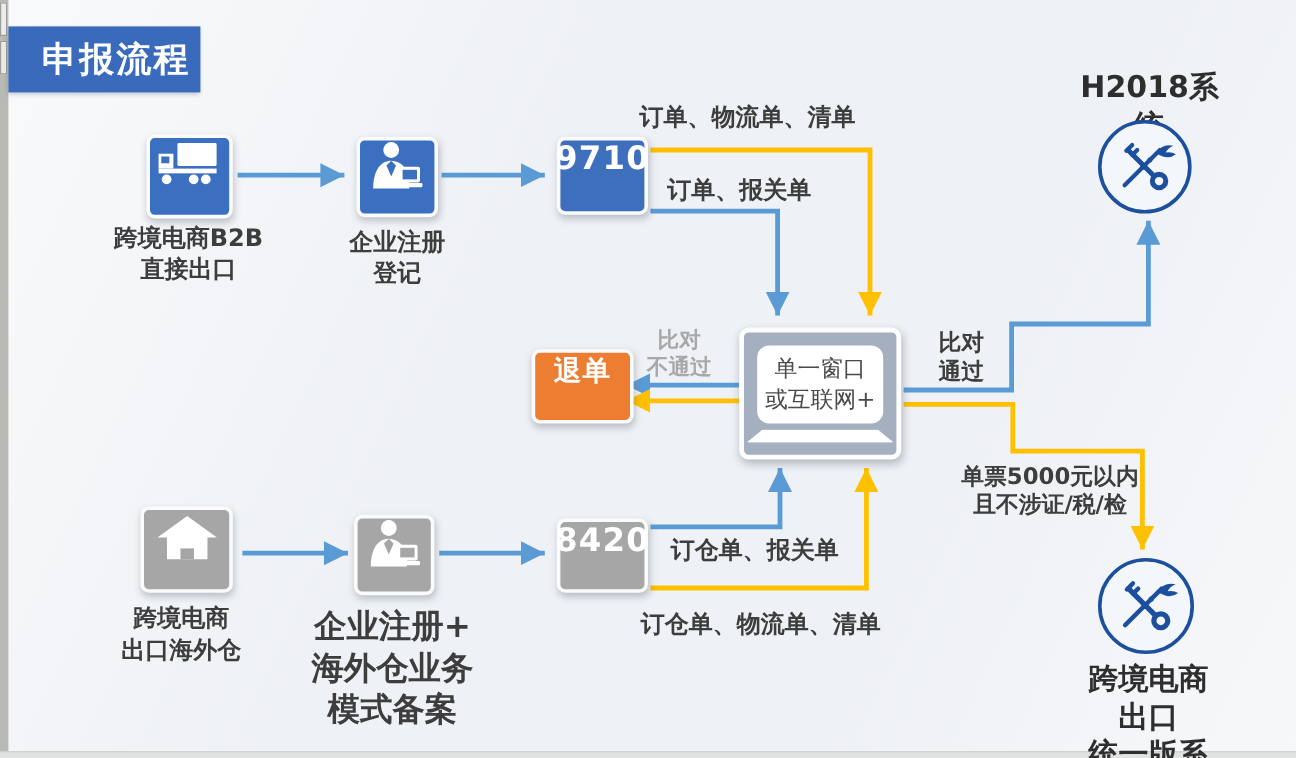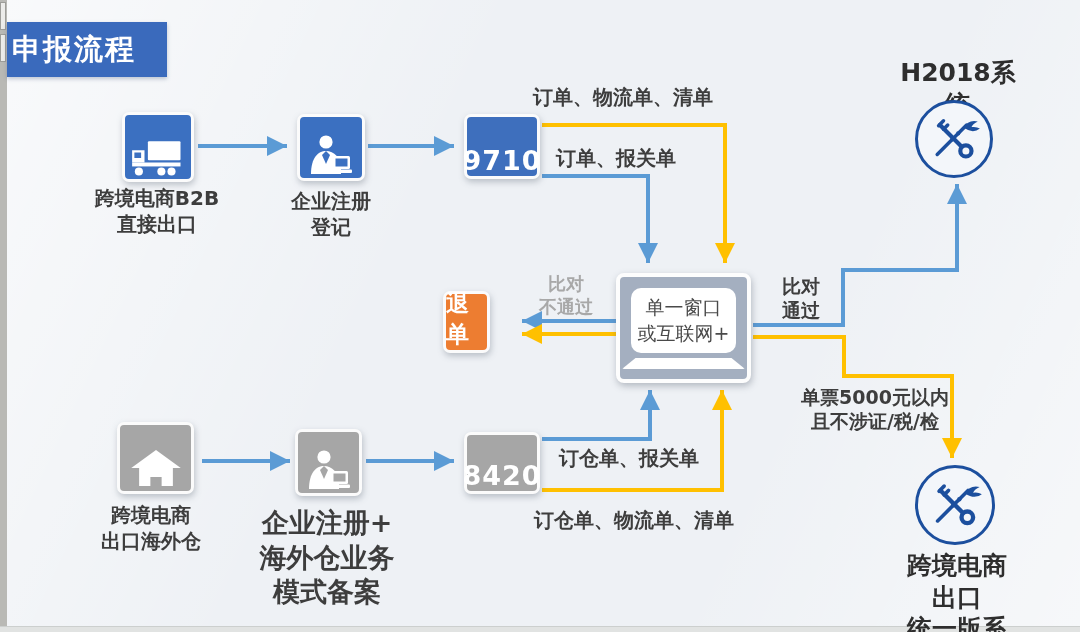--- a/index.html
+++ b/index.html
@@ -13,31 +13,31 @@
   body{font-family:"DejaVu Sans","Liberation Sans",sans-serif;background:#fff}
   #canvas{position:relative;width:1080px;height:632px;
     background:linear-gradient(115deg,rgba(255,255,255,.65) 0%,rgba(255,255,255,0) 38%),
                linear-gradient(295deg,rgba(255,255,255,.5) 0%,rgba(255,255,255,0) 30%),var(--bg);
     overflow:hidden}
   .abs{position:absolute}
   .lbl{white-space:pre-line;text-align:center;font-weight:bold;color:var(--text-dark);
        transform:translateX(-50%);line-height:1.28}
   .node{position:absolute;border:3px solid #fbfbfb;border-radius:7px;
         box-shadow:1px 3px 6px rgba(90,100,115,.35);display:flex;
-        align-items:flex-end;justify-content:center}
+        align-items:flex-start;justify-content:center}
   .node.blue{background:var(--blue-box)}
   .node.gray{background:var(--gray-box)}
   .code{color:#fff;font-weight:bold;font-size:27px;letter-spacing:1px}
   .circle-node{position:absolute;width:78px;height:78px;border-radius:50%;
         border:3px solid var(--emblem-blue);background:#f3f6fa;
         display:flex;align-items:center;justify-content:center}
   #connector-layer{position:absolute;left:0;top:0;width:1080px;height:632px;pointer-events:none}
   .banner{position:absolute;left:7px;top:22px;width:160px;height:55px;background:#3a6abc;
         color:#fff;font-size:29px;font-weight:bold;display:flex;align-items:center;
-        padding-left:5px;letter-spacing:2px;box-shadow:0 2px 4px rgba(60,80,120,.3)}
+        padding-left:28px;letter-spacing:2px;box-shadow:0 2px 4px rgba(60,80,120,.3)}
   .laptop{position:absolute;left:616px;top:273px;width:135px;height:110px;
         background:var(--laptop-gray);border:4px solid #fdfdfd;border-radius:8px;
         box-shadow:1px 3px 7px rgba(90,100,115,.4)}
   .laptop-screen{position:absolute;left:11px;top:11px;width:105px;height:65px;background:#fff;
         border-radius:10px;display:flex;align-items:center;justify-content:center;
         text-align:center;font-weight:normal;font-size:19px;color:#4a4a4a;
         white-space:pre-line;line-height:1.35}
   .laptop-base{position:absolute;left:2px;top:81px;width:123px;height:11px;background:#fff;
         clip-path:polygon(11% 0,89% 0,100% 100%,0 100%);border-radius:2px}
   .edge-strip{position:absolute;left:0;top:0;width:7px;height:632px;background:#b9b9b5}
@@ -117,21 +117,21 @@
 
   <div class="lbl abs" style="left:616px;top:146px;font-size:20px">订单、报关单</div>
   <div class="lbl abs" style="left:623px;top:85px;font-size:20px">订单、物流单、清单</div>
 
   <div class="laptop">
     <div class="laptop-screen">单一窗口
 或互联网+</div>
     <div class="laptop-base"></div>
   </div>
 
-  <div class="node" style="left:443px;top:291px;width:47px;height:62px;background:var(--orange-box)">
+  <div class="node" style="left:443px;top:291px;width:85px;height:62px;background:var(--orange-box)">
     <span style="color:#fff;font-weight:bold;font-size:23px;letter-spacing:1px">退单</span>
   </div>
   <div class="lbl abs" style="left:566px;top:272px;font-size:18px;color:var(--text-muted)">比对
 不通过</div>
   <div class="lbl abs" style="left:801px;top:274px;font-size:19px">比对
 通过</div>
 
   <div class="lbl abs" style="left:958px;top:57px;font-size:25px;color:#2e2e2e">H2018系统</div>
   <div class="circle-node" style="left:915px;top:100px">
     <svg width="56" height="56" viewBox="0 0 80 80">

